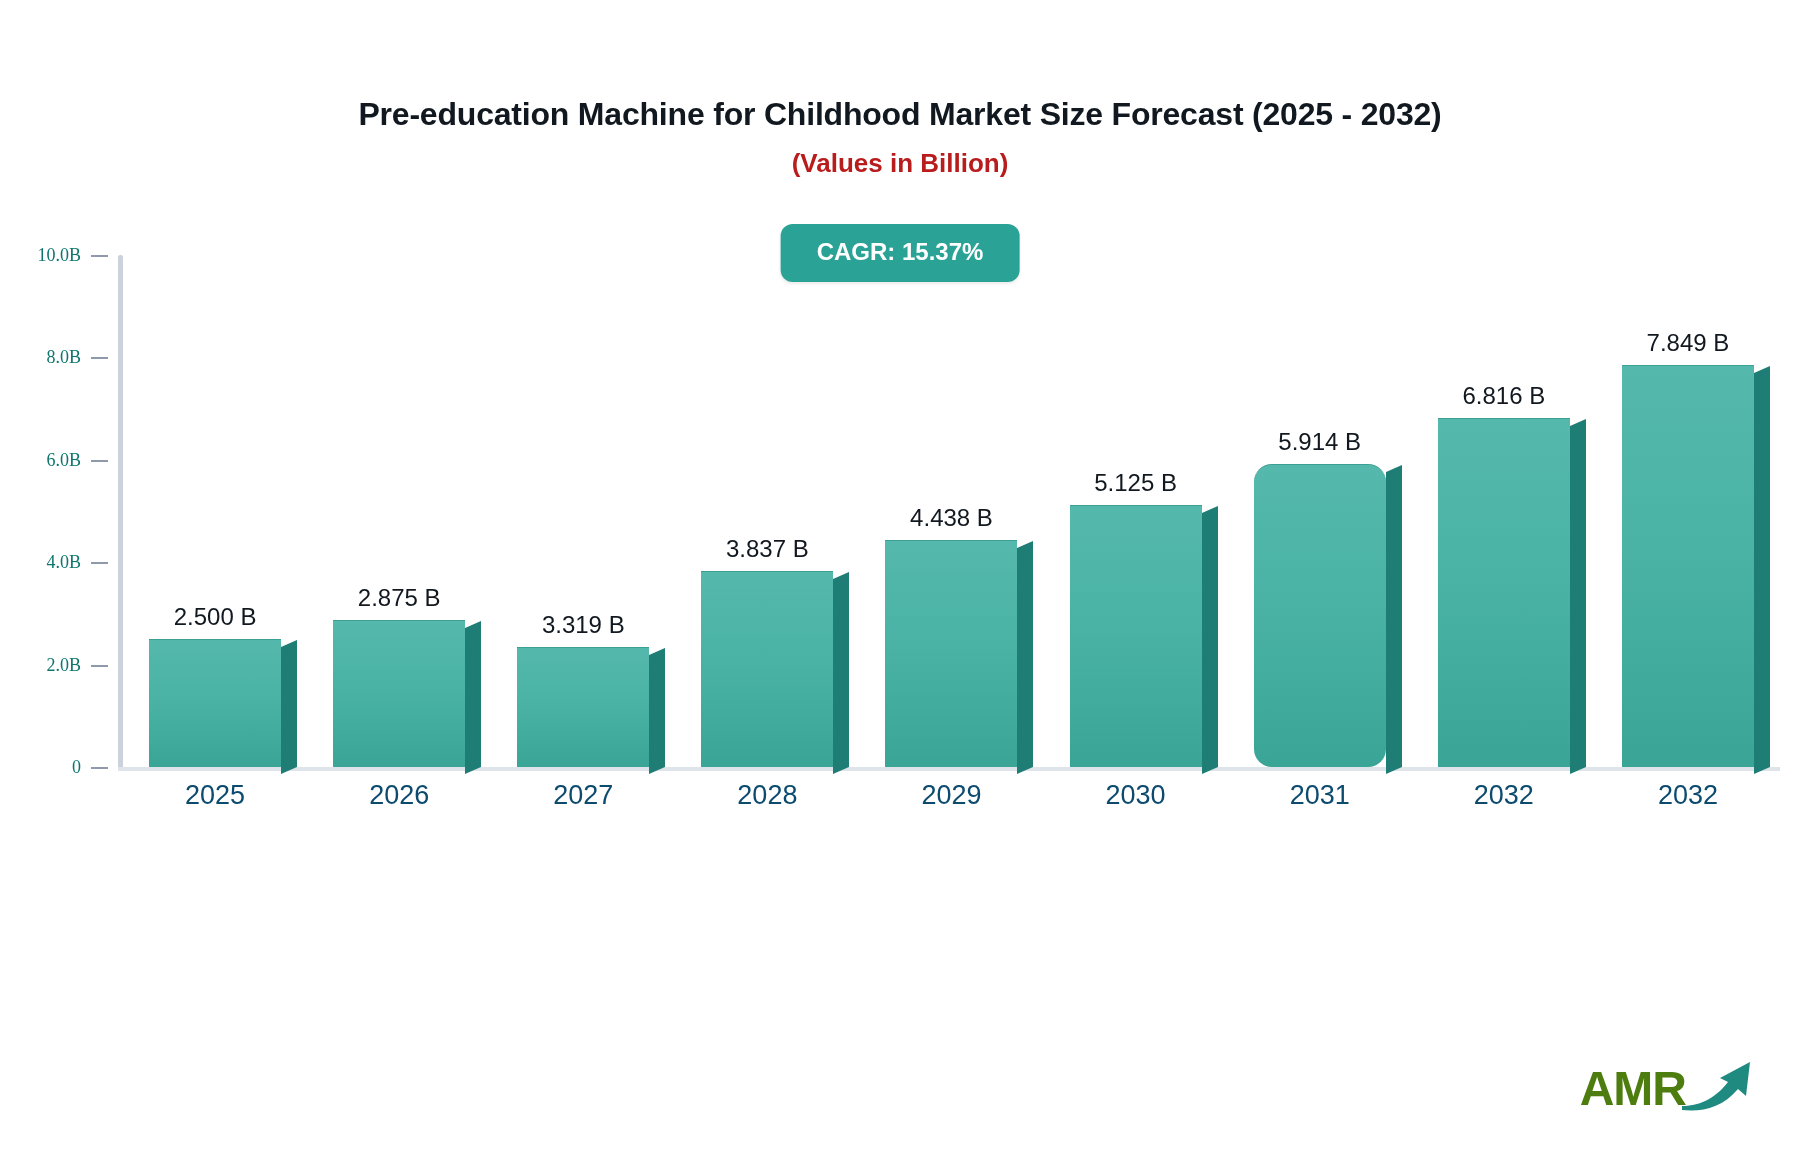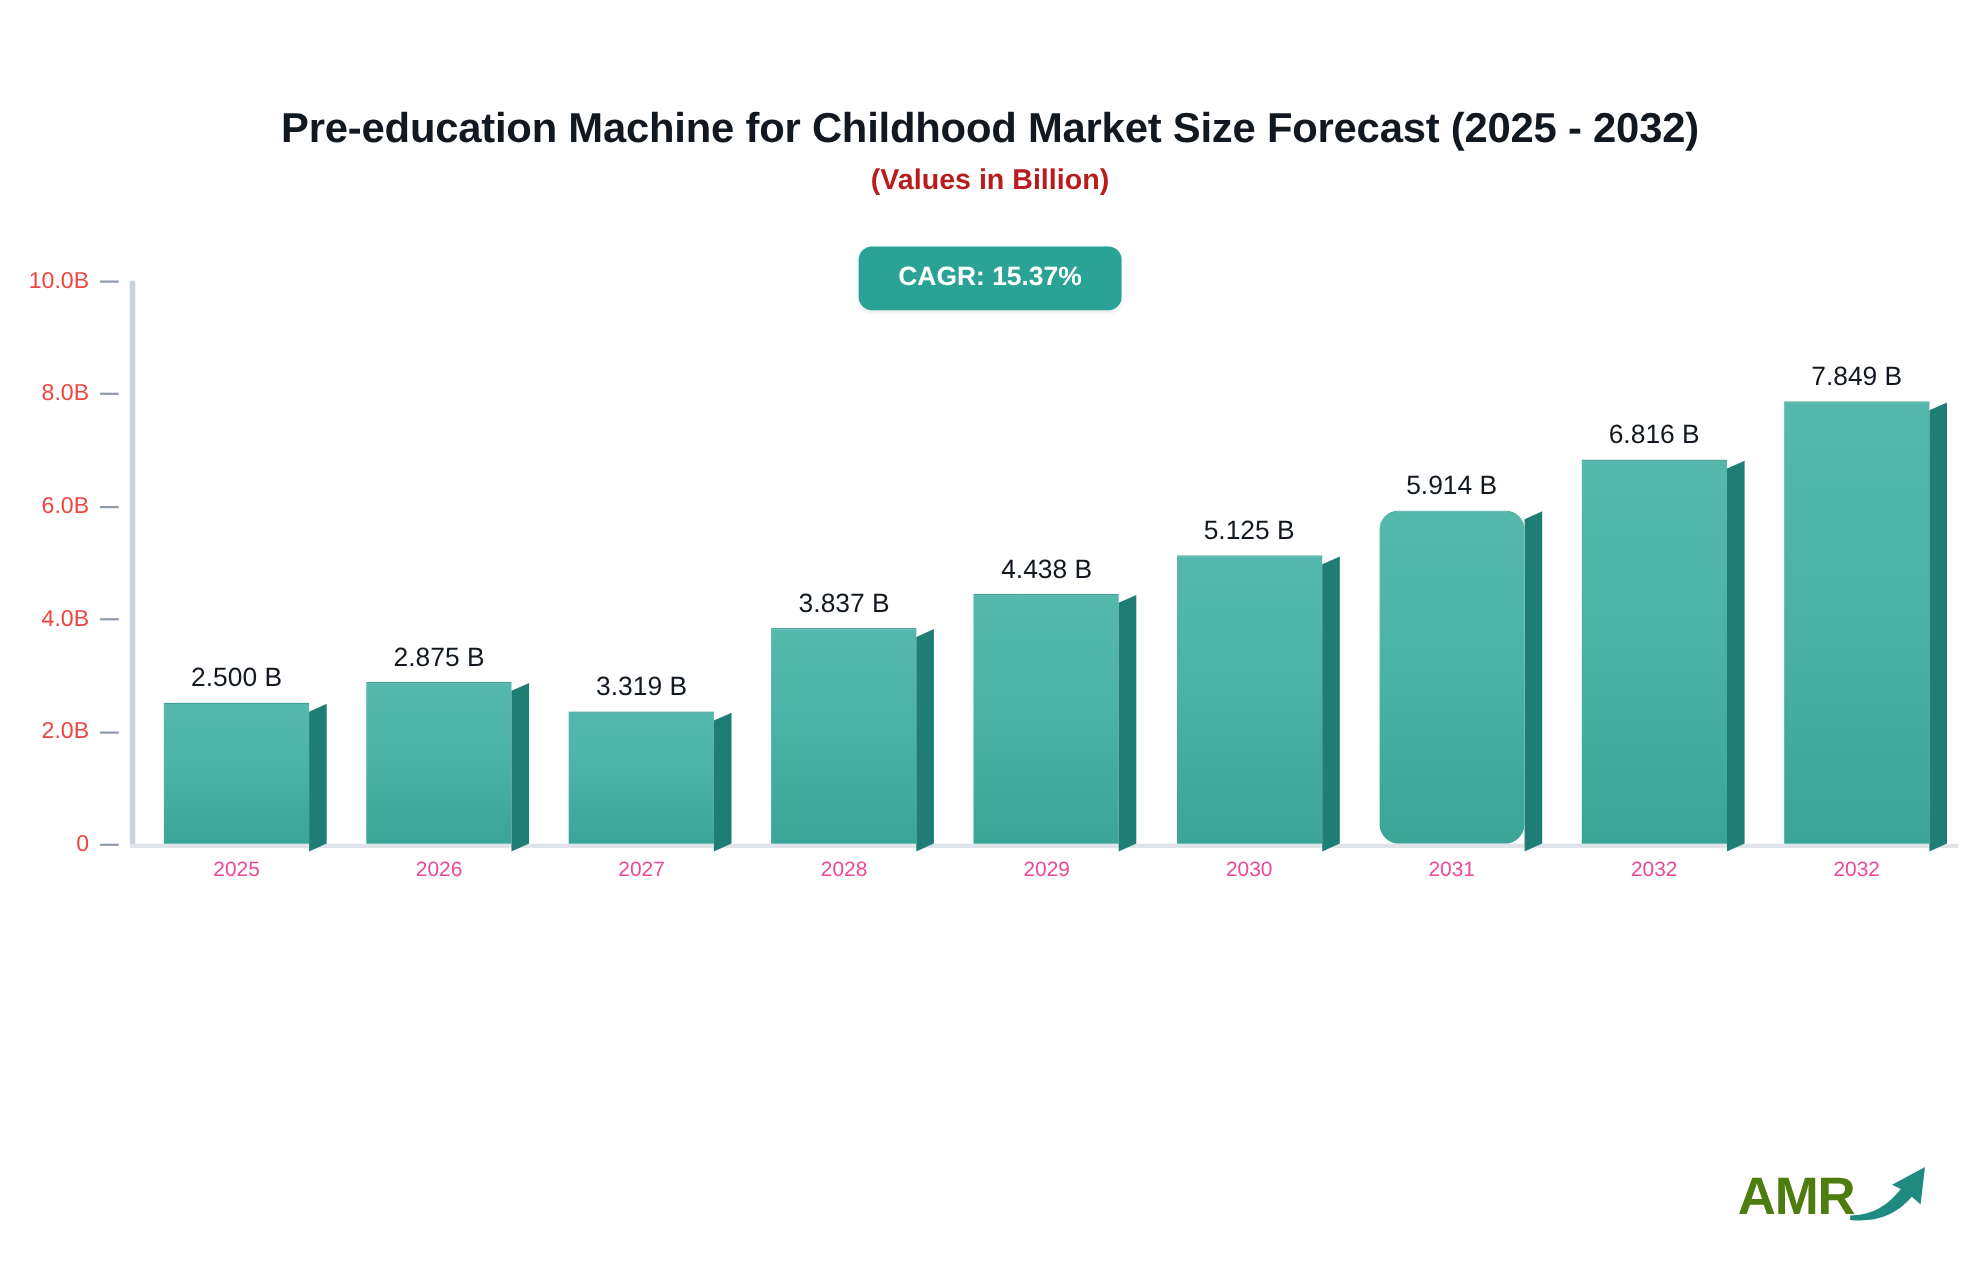--- a/index.html
+++ b/index.html
@@ -13,21 +13,21 @@
     position: relative;
     width: 1800px; height: 1156px;
     background: #ffffff;
   }
 
   
   #title {
     position: absolute;
     top: 96px; left: 0; width: 1800px;
     text-align: center;
-    font-size: 38px;
+    font-size: 32px;
     font-weight: bold;
     color: #11181f;
     letter-spacing: -0.2px;
   }
   #subtitle {
     position: absolute;
     top: 148px; left: 0; width: 1800px;
     text-align: center;
     font-size: 26px;
     font-weight: bold;
@@ -76,25 +76,26 @@
   .y-tick-row {
     position: absolute;
     left: -118px;
     width: 118px;
     height: 2px;
     display: flex;
     align-items: center;
     justify-content: flex-end;
   }
   .y-tick-label {
-    font-size: 21px;
-    color: #ef4444;
+    font-size: 18px;
+    color: #0f766e;
     white-space: nowrap;
     line-height: 1;
     padding-bottom: 2px;
+    font-family: Liberation Serif, serif;
   }
   .y-tick-dash {
     width: 17px;
     height: 2px;
     background: #8e99ab;
     margin-left: 10px;
     margin-right: 10px;
   }
 
   
@@ -152,22 +153,22 @@
     position: absolute;
     left: 123px;
     top: 780px;
     width: 1657px;
     display: flex;
     justify-content: space-around;
   }
   .x-label {
     width: 11.1%;
     text-align: center;
-    font-size: 19px;
-    color: #ec4899;
+    font-size: 27px;
+    color: #0c4a6e;
   }
 
   
   #logo {
     position: absolute;
     right: 42px;
     bottom: 34px;
     display: flex;
     align-items: center;
   }

